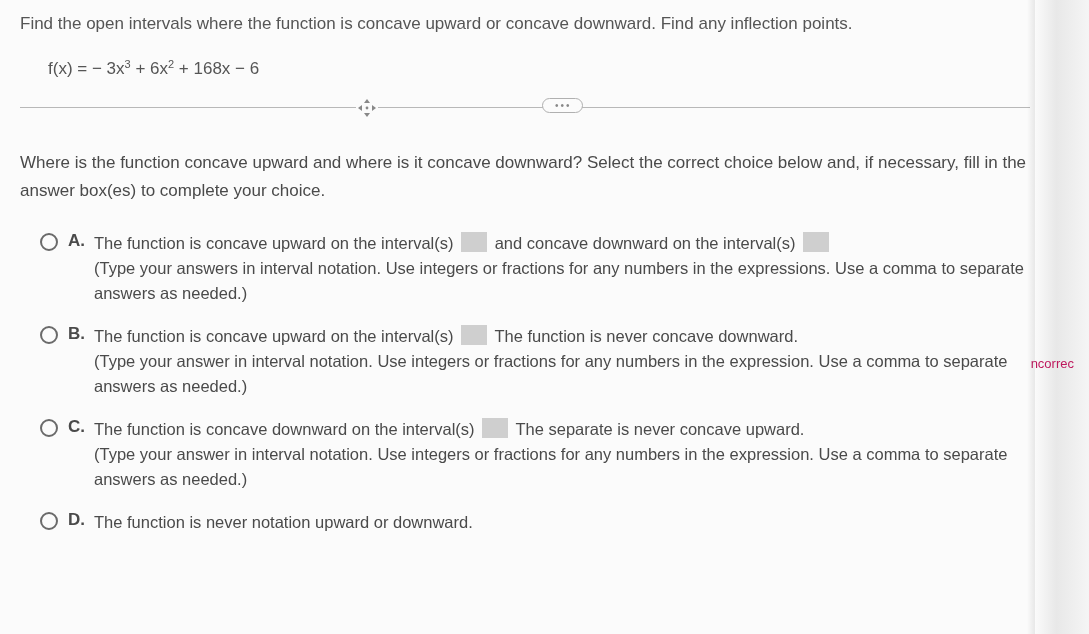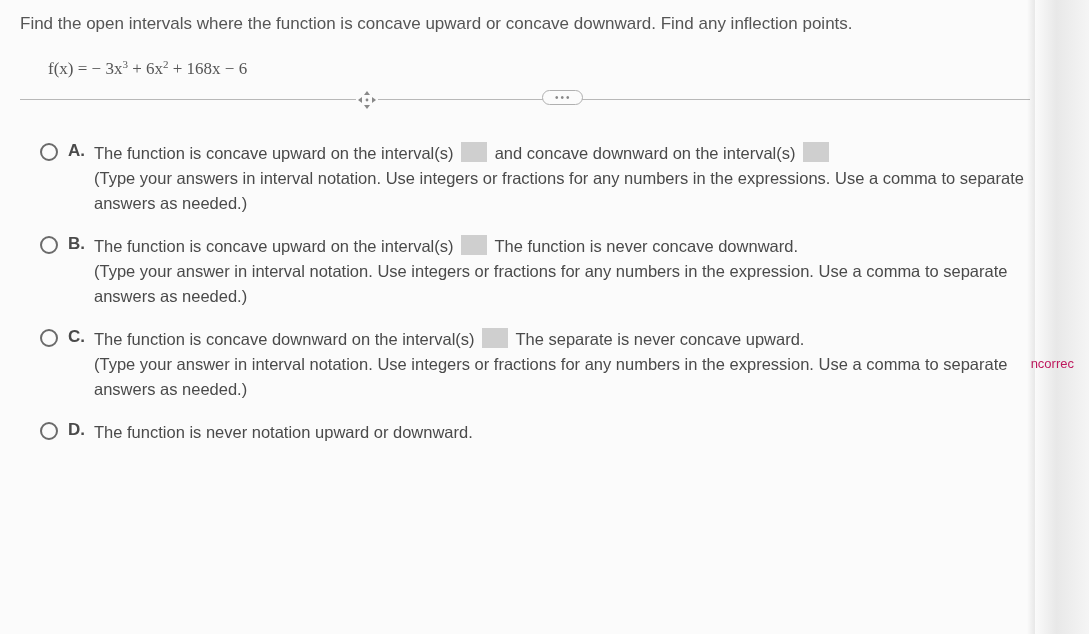--- a/index.html
+++ b/index.html
@@ -19,23 +19,22 @@
 }
 .prompt-text{
   font-size:17px;
   color:#555;
   margin-bottom:18px;
 }
 .equation{
   font-size:17px;
   color:#555;
   padding-left:28px;
-  margin-bottom:6px;
+  margin-bottom:14px;
   line-height:24px;
-  font-family:Liberation Serif, serif;
 }
 .eq sup{font-size:11px;vertical-align:6px}
 .divider-row{
   position:relative;
   height:24px;
   margin-bottom:30px;
 }
 .hr-line{
   position:absolute;
   top:12px;
@@ -141,20 +140,21 @@
           <polygon points="18,9 14,12 14,6"></polygon>
           <polygon points="9,18 6,14 12,14"></polygon>
           <polygon points="0,9 4,6 4,12"></polygon>
           <circle cx="9" cy="9" r="1.4"></circle>
         </g>
       </svg>
     </div>
     <div class="pill">•••</div>
   </div>
 
+  <div class="question">Where is the function concave upward and where is it concave downward? Select the correct choice below and, if necessary, fill in the answer box(es) to complete your choice.</div>
 
   <div class="choices">
 
     <div class="choice">
       <div class="radio"></div>
       <div class="letter">A.</div>
       <div class="choice-body">
         <span>The function is concave upward on the interval(s) </span><span class="blank"></span><span> and concave downward on the interval(s) </span><span class="blank"></span><br>
         <span>(Type your answers in interval notation. Use integers or fractions for any numbers in the expressions. Use a comma to separate answers as needed.)</span>
       </div>

